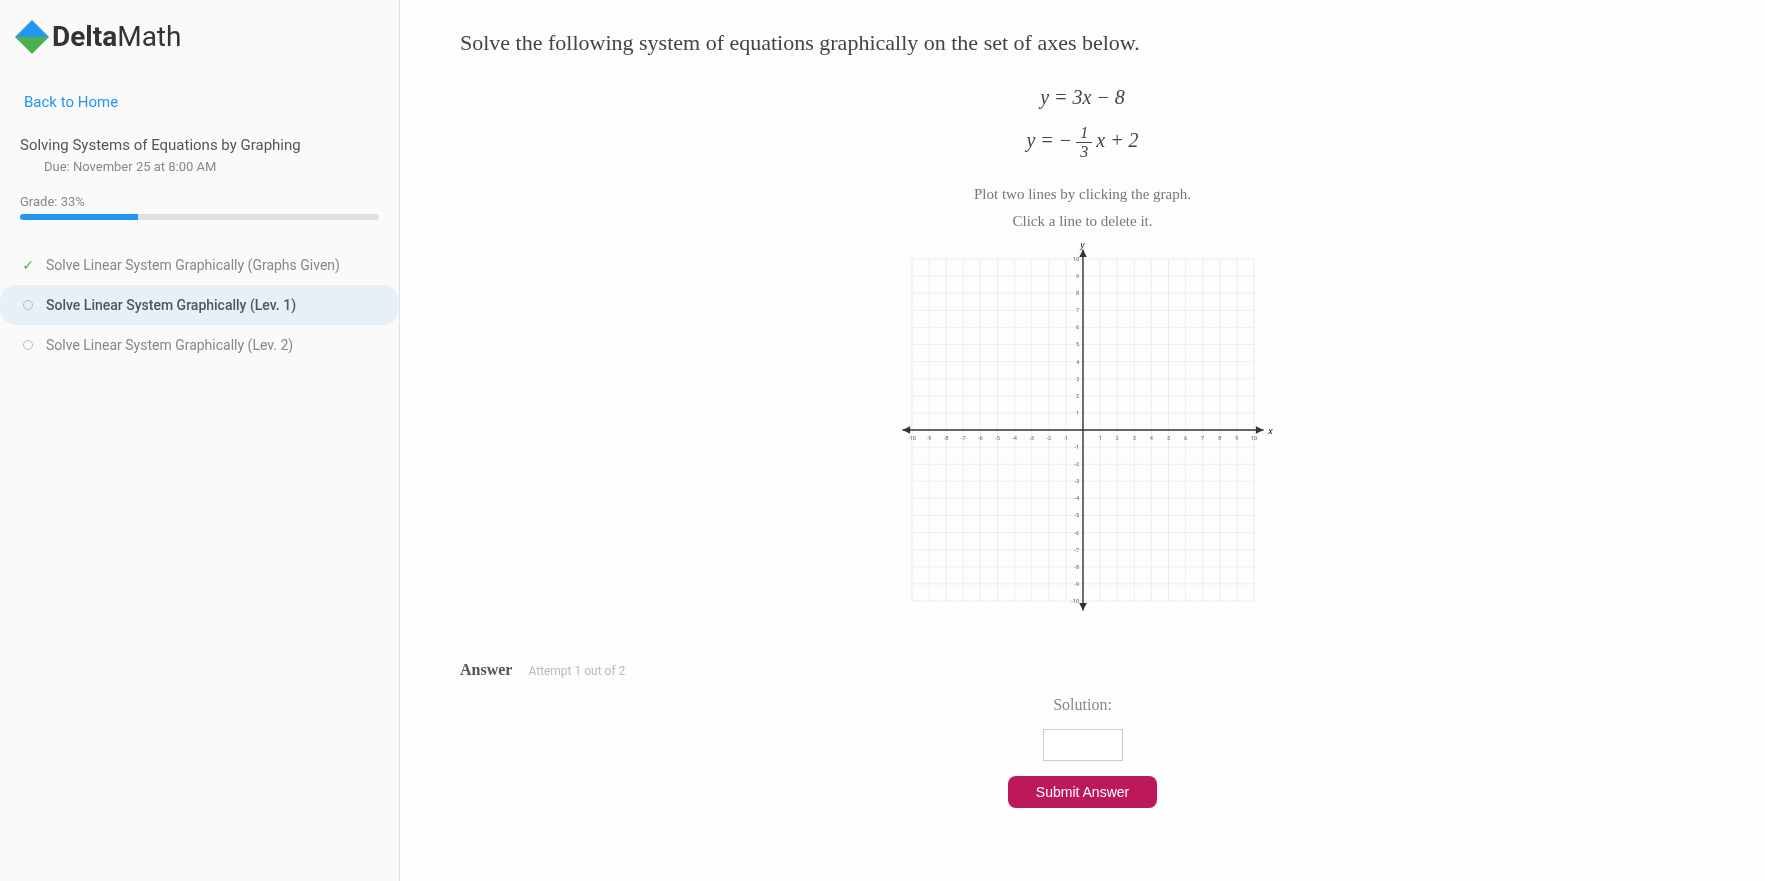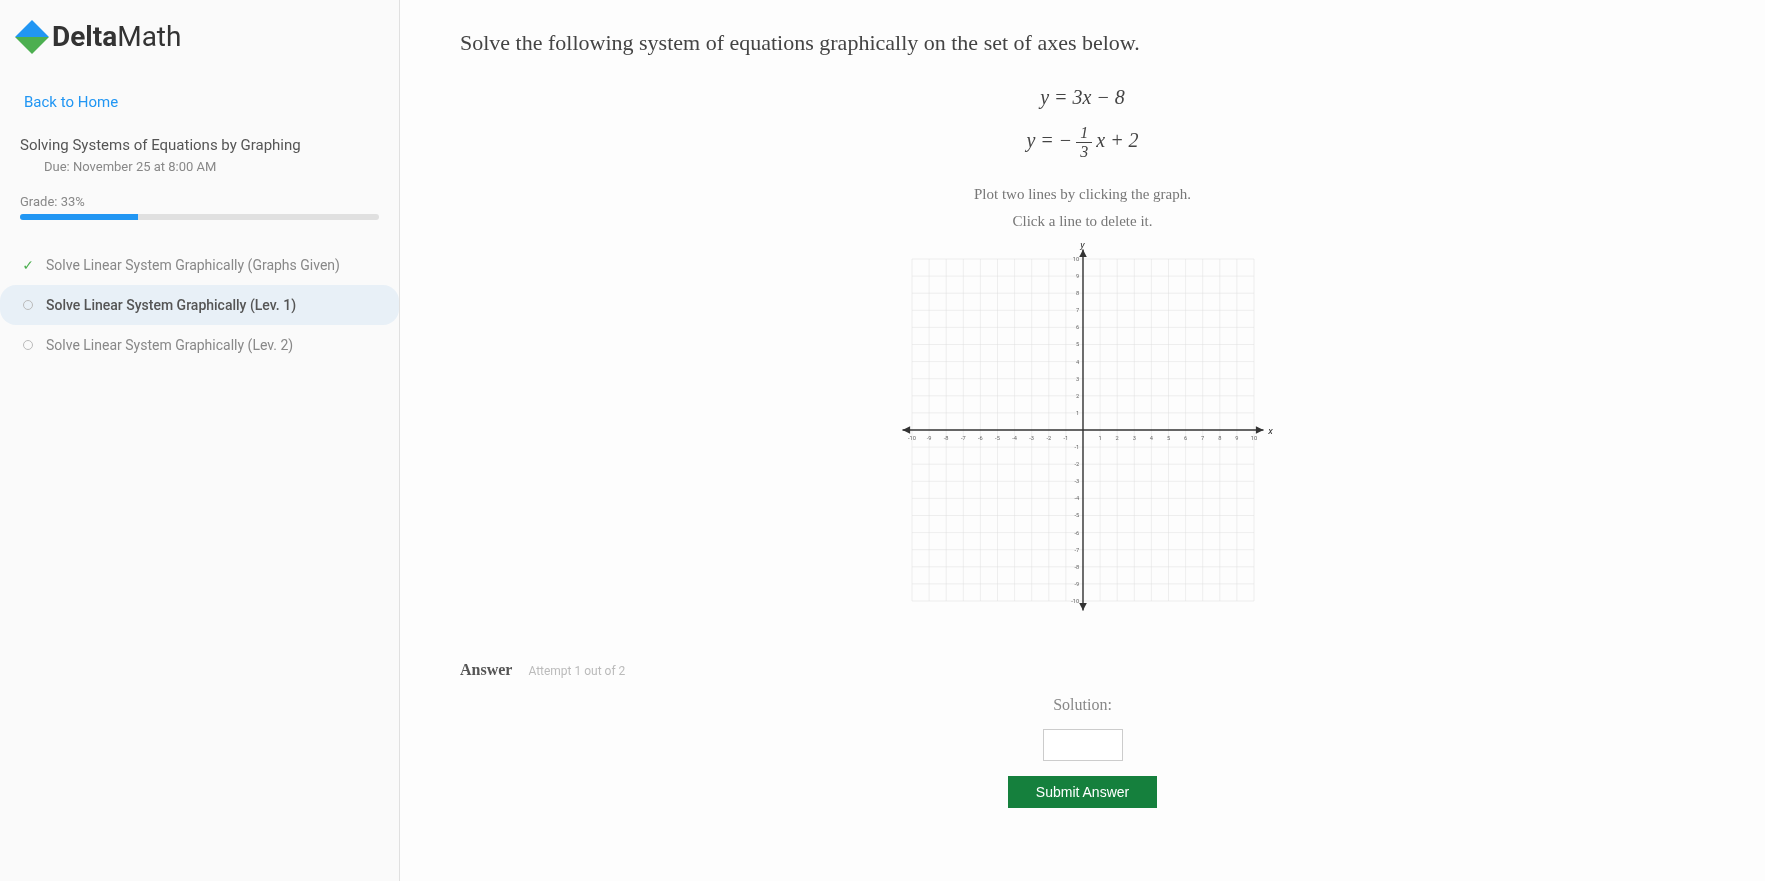--- a/index.html
+++ b/index.html
@@ -159,27 +159,27 @@
   color: #888;
 }
 .solution-input {
   width: 80px;
   height: 32px;
   border: 1px solid #ccc;
   padding: 4px 8px;
   font-size: 14px;
 }
 .submit-btn {
-  background: #15803d;
+  background: #be185d;
   color: #fff;
   border: none;
   padding: 8px 28px;
   font-size: 14px;
   cursor: pointer;
-  border-radius: 0;
+  border-radius: 8px;
 }
 </style>
 </head>
 <body>
 
 <div class="app">
   <aside class="sidebar">
     <div class="logo">
       <span class="logo-icon"></span>
       <span class="bold">Delta</span>

